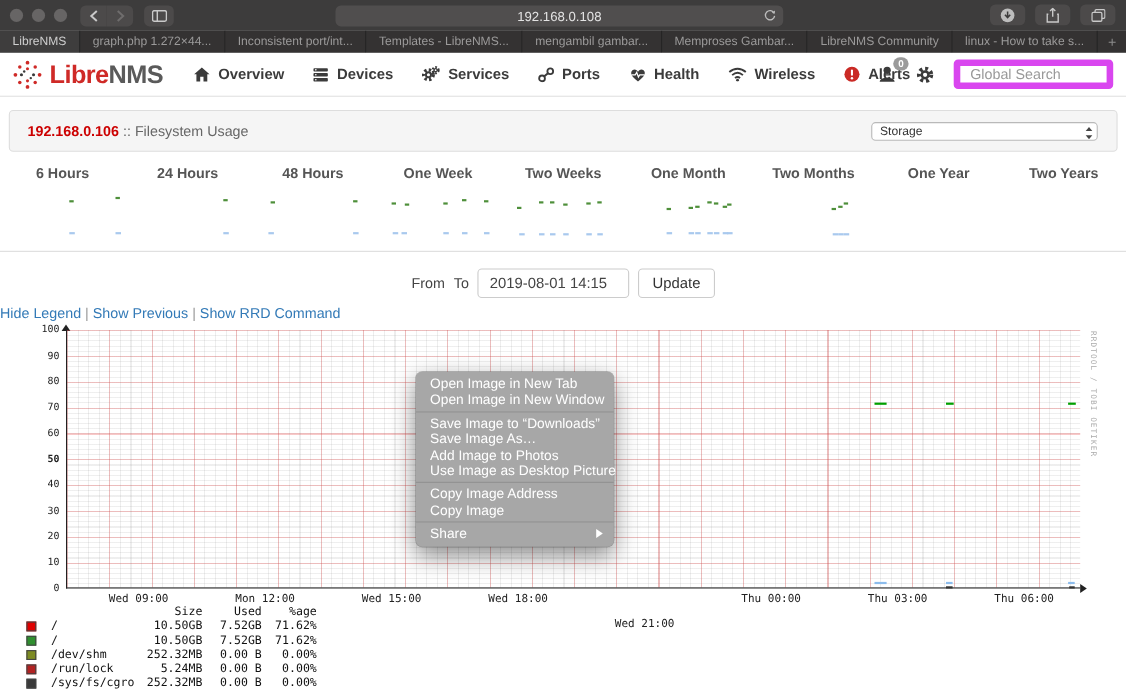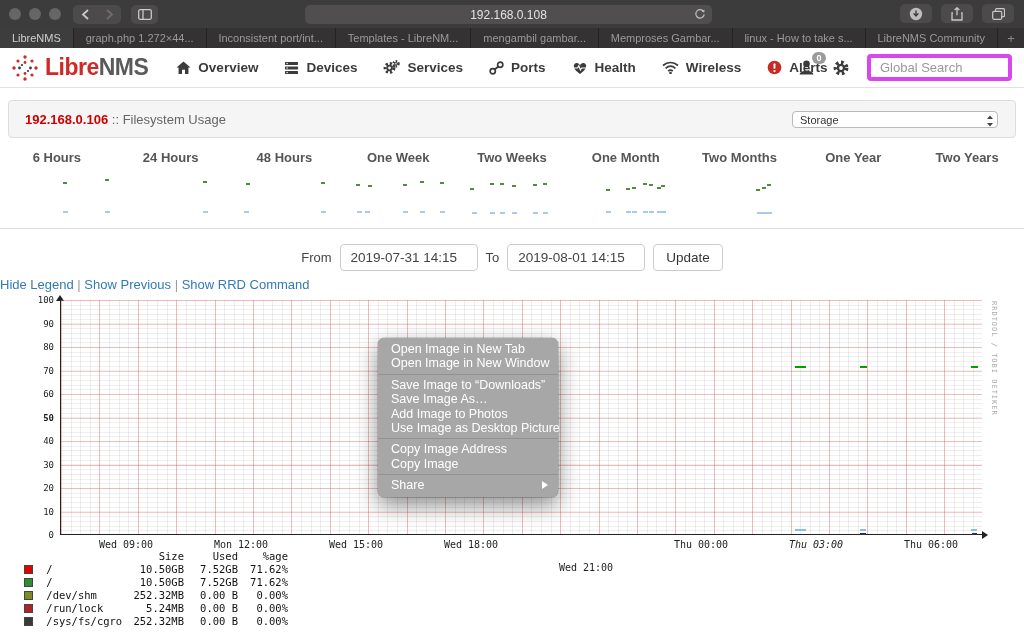--- a/index.html
+++ b/index.html
@@ -34,21 +34,21 @@
             display:flex; align-items:center; }
   .brand { display:flex; align-items:center; margin-left:10px; margin-right:28px; }
   .brand-text { font-size:23px; font-weight:bold; letter-spacing:-0.5px; margin-left:5px; }
   .brand-libre { color:#cf2a27; } .brand-nms { color:#5a5a5a; }
   .nav-items { display:flex; align-items:center; gap:26px; }
   .nav-item { display:flex; align-items:center; gap:7px; color:#3b3b3b; font-size:13.5px; cursor:pointer;font-weight:bold; }
   .nav-right { position:absolute; right:12px; display:flex; align-items:center; gap:17px; }
   .user-wrap { position:relative; }
   .badge { position:absolute; top:-7px; right:-11px; background:#9b9b9b; color:#fff; font-size:9px; font-weight:bold;
            border-radius:8px; padding:1px 4.5px; }
-  .search-input { width:145px; height:27px; border:4px solid #d946ef; border-radius:4px; font-size:13px; padding:0 9px;
+  .search-input { width:145px; height:27px; border:6px solid #d946ef; border-radius:4px; font-size:13px; padding:0 9px;
                   color:#555; font-family:"Liberation Sans", sans-serif; }
   .search-input::placeholder { color:#999; }
 
   
   .content { position:absolute; left:0; top:89px; width:1024px; height:545px; background:#fff; }
   .panel { position:absolute; left:8px; top:11px; width:1008px; height:38px; background:#f5f5f5;
            border:1px solid #ddd; border-radius:4px; display:flex; align-items:center; padding:0 16px; }
   .panel-title { font-size:13px; color:#666; }
   .panel-title .ip { color:#c00; font-weight:bold; }
   .gselect { position:absolute; right:17px; top:10px; width:206px; height:17px; background:#fff; border:1px solid #b9b9b9;
@@ -165,25 +165,25 @@
             <rect x="0.7" y="3.3" width="9" height="8" rx="1.2" fill="#4c4a4a" stroke="#c9c9c9" stroke-width="1.2"></rect>
           </svg>
       </div>
     </div>
   </div>
 
   <div class="tabbar" id="tabbar">
       <div class="tab active">LibreNMS</div>
       <div class="tab">graph.php 1.272×44...</div>
       <div class="tab">Inconsistent port/int...</div>
-      <div class="tab">Templates - LibreNM...</div>
+      <div class="tab">Templates - LibreNMS...</div>
       <div class="tab">mengambil gambar...</div>
       <div class="tab">Memproses Gambar...</div>
+      <div class="tab">LibreNMS Community</div>
       <div class="tab">linux - How to take s...</div>
-      <div class="tab">LibreNMS Community</div>
       <div class="tab-plus">+</div>
     </div>
 
   <div class="navbar">
     <div class="brand">
       <svg width="30" height="30" viewBox="0 0 30 30">
         <g fill="#cf2a27">
           <circle cx="15" cy="4" r="1.7"></circle>
             <circle cx="15" cy="26" r="1.7"></circle>
             <circle cx="4" cy="15" r="1.7"></circle>
@@ -386,21 +386,20 @@
         <div class="mark" style="left: 661px; top: 42px; width: 5px; background: rgb(169, 201, 238);"></div>
         <div class="mark" style="left: 757px; top: 43px; width: 5px; background: rgb(169, 201, 238);"></div>
         <div class="mark" style="left: 762px; top: 43px; width: 5px; background: rgb(169, 201, 238);"></div>
         <div class="mark" style="left: 767px; top: 43px; width: 5px; background: rgb(169, 201, 238);"></div>
       </div>
 
     <hr class="divider">
 
     <div class="controls">
       <span class="ctl-label">From</span>
-      <input class="date-input" value="2019-07-31 14:15" style="">
       <span class="ctl-label">To</span>
       <input class="date-input" value="2019-08-01 14:15" style="">
       <button class="update-btn">Update</button>
     </div>
 
     <div class="graph-links" id="graph-links"><a>Hide Legend</a><span> | </span><a>Show Previous</a><span> | </span><a>Show RRD Command</a></div>
 
     <div class="yarrow"></div>
     <div class="xarrow"></div>
     <div class="plot" id="plot">
@@ -426,21 +425,21 @@
         <div class="ytick" style="left: 26px; top: 229.5px;">90</div>
         <div class="ytick" style="left: 26px; top: 206px;">100</div>
       </div>
     <div id="xticks">
         <div class="xtick" style="left: 126px;">Wed 09:00</div>
         <div class="xtick" style="left: 241px;">Mon 12:00</div>
         <div class="xtick" style="left: 356px;">Wed 15:00</div>
         <div class="xtick" style="left: 471px;">Wed 18:00</div>
         <div class="xtick" style="left: 586px; margin-top: 23px;">Wed 21:00</div>
         <div class="xtick" style="left: 701px;">Thu 00:00</div>
-        <div class="xtick" style="left: 816px; font-style: italic;">Thu 03:00</div>
+        <div class="xtick" style="left: 816px;">Thu 03:00</div>
         <div class="xtick" style="left: 931px;">Thu 06:00</div>
       </div>
     <div class="watermark">RRDTOOL / TOBI OETIKER</div>
 
     <div class="legend" id="legend">
         <div class="lrow">
           <span></span>
           <span></span>
           <span class="lc r">Size</span>
           <span class="lc r">Used</span>

